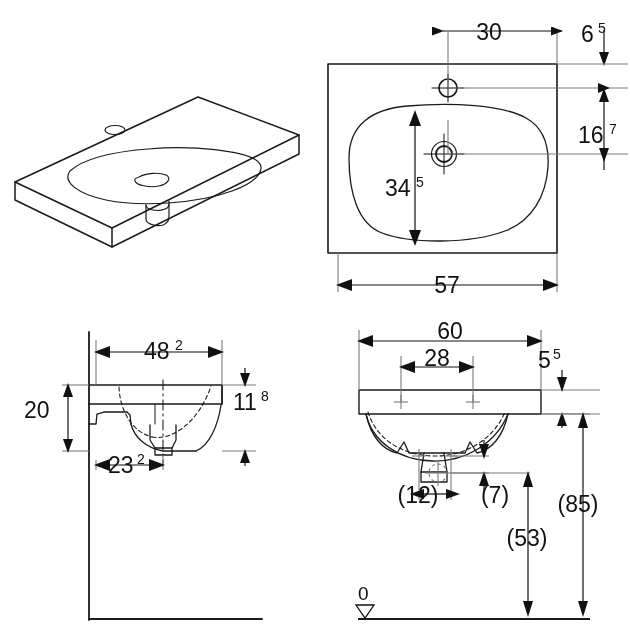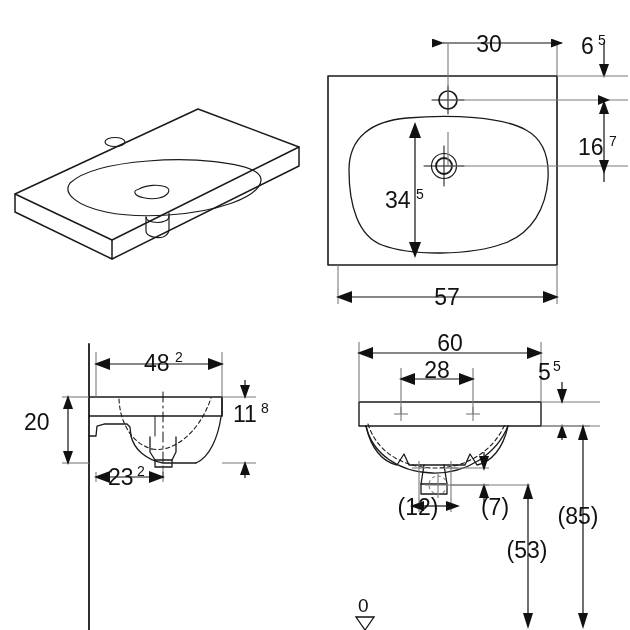--- a/index.html
+++ b/index.html
@@ -3,21 +3,21 @@
 <meta charset="utf-8">
 <title>Washbasin Technical Drawing</title>
 <style>
   html,body{margin:0;padding:0;background:#ffffff;}
   body{
     width:630px;height:630px;
     font-family:"Liberation Sans", sans-serif;
     overflow:hidden;
     position:relative;
   }
-  #sheet{position:absolute;left:0;top:12px;width:630px;height:560px;}
+  #sheet{position:absolute;left:0;top:0;width:630px;height:560px;}
   svg{display:block;}
   .dimtext{
     font-family:"Liberation Sans", sans-serif;
     font-size:23px;
     fill:#111111;
     stroke:none;
   }
   .dimsup{
     font-family:"Liberation Sans", sans-serif;
     font-size:14px;

